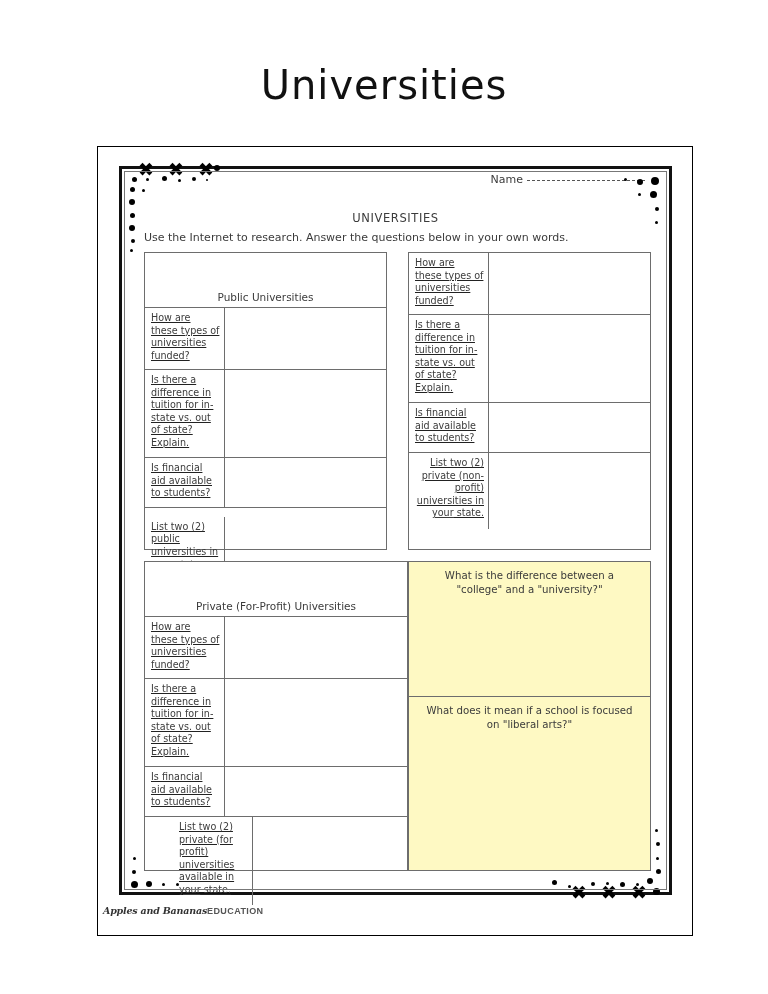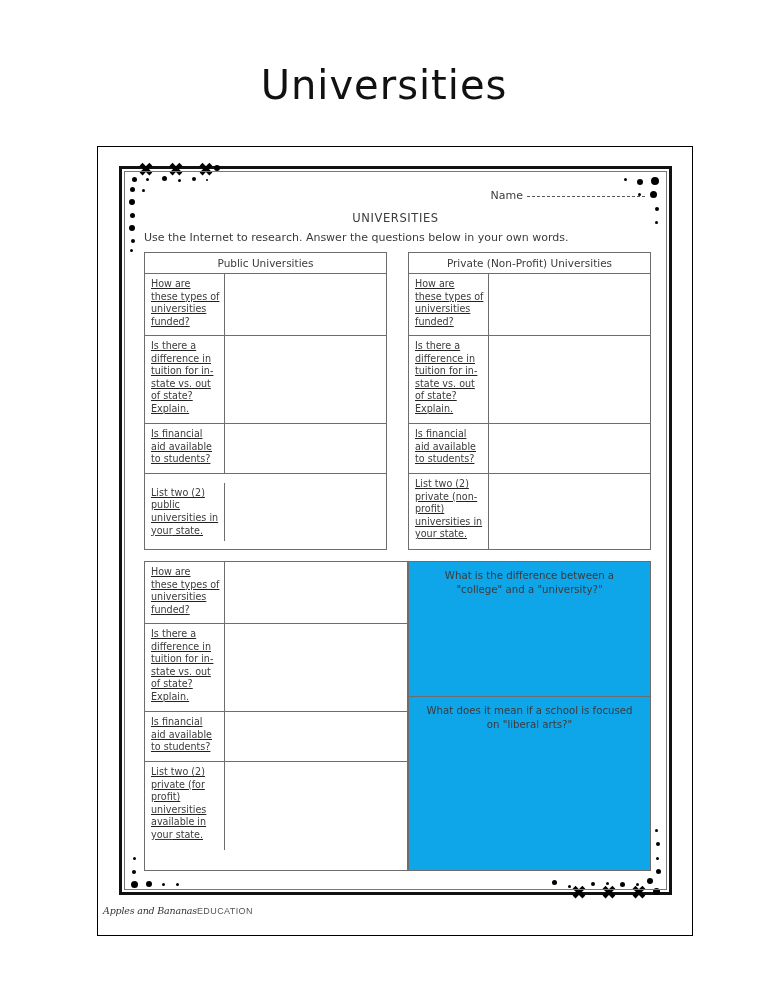--- a/index.html
+++ b/index.html
@@ -73,21 +73,21 @@
   .deco-dot {
     position: absolute;
     background: #000;
     border-radius: 50%;
   }
 
   
   .name-line {
     position: absolute;
     right: 24px;
-    top: 20px;
+    top: 4px;
     font-size: 11px;
     color: #3b3b3b;
     white-space: nowrap;
   }
   .name-line .rule {
     display: inline-block;
     width: 118px;
     border-bottom: 1.5px dashed #555;
     margin-left: 4px;
     vertical-align: 2px;
@@ -119,20 +119,21 @@
   }
   .qtable .thead {
     height: 21px;
     border-bottom: 1.2px solid #6d6d6d;
     display: flex;
     align-items: center;
     justify-content: center;
     font-size: 10.5px;
     color: #3b3b3b;
     box-sizing: border-box;
+    margin-top: 34px;
   }
   .qrow {
     display: flex;
     border-bottom: 1.2px solid #6d6d6d;
     box-sizing: border-box;
     text-decoration: underline;
   }
   .qrow:last-child { border-bottom: none; }
   .qcell-q {
     width: 80px;
@@ -148,41 +149,42 @@
     flex: 1 1 auto;
     box-sizing: border-box;
   }
   .uline { text-decoration: underline; }
 
   
   .opanel {
     position: absolute;
     border: 1.2px solid #6d6d6d;
     box-sizing: border-box;
-    background: #0ea5e9;
+    background: #fef9c3;
   }
   .osection {
     border-bottom: 1.2px solid #6d6d6d;
     box-sizing: border-box;
     padding: 7px 12px 0 12px;
     text-align: center;
     font-size: 10.2px;
     line-height: 14px;
     color: #3b3b3b;
   }
   .osection:last-child { border-bottom: none; text-align: center; }
 
   
   .footer-logo {
     position: absolute;
     left: 103px;
     top: 905px;
     font-size: 9px;
     color: #333;
     white-space: nowrap;
+    font-weight: bold;
   }
   .footer-logo .script {
     font-family: "DejaVu Serif", serif;
     font-style: italic;
     font-size: 9.5px;
     letter-spacing: -0.2px;
   }
   .footer-logo .edu {
     font-family: "Liberation Sans", sans-serif;
     font-size: 9px;
@@ -220,53 +222,53 @@
       <div class="qcell-q">Is financial aid available to students?</div>
       <div class="qcell-a"></div>
     </div>
     <div class="qrow" style="height:76px;align-items:center;">
       <div class="qcell-q"><span>List two (2) public universities in </span><span class="uline">your</span><span> state.</span></div>
       <div class="qcell-a"></div>
     </div>
   </div>
 
   <div class="qtable" style="left:286px; top:83px; width:243px; height:298px;">
-    <div class="thead">Private (Non-Profit) Universities</div>
     <div class="qrow" style="height:62px;">
       <div class="qcell-q">How are these types of universities funded?</div>
       <div class="qcell-a"></div>
     </div>
     <div class="qrow" style="height:88px;">
       <div class="qcell-q">Is there a difference in tuition for in-state vs. out of state? Explain.</div>
       <div class="qcell-a"></div>
     </div>
     <div class="qrow" style="height:50px;">
       <div class="qcell-q">Is financial aid available to students?</div>
       <div class="qcell-a"></div>
     </div>
-    <div class="qrow" style="height:76px;">
+    <div class="qrow" style="height:76px;text-align:right;">
       <div class="qcell-q"><span>List two (2) private (non-profit) universities in </span><span class="uline">your</span><span> state.</span></div>
       <div class="qcell-a"></div>
     </div>
   </div>
 
   <div class="qtable" style="left:22px; top:392px; width:264px; height:310px;">
+    <div class="thead">Private (For-Profit) Universities</div>
     <div class="qrow" style="height:62px;">
       <div class="qcell-q">How are these types of universities funded?</div>
       <div class="qcell-a"></div>
     </div>
     <div class="qrow" style="height:88px;">
       <div class="qcell-q">Is there a difference in tuition for in-state vs. out of state? Explain.</div>
       <div class="qcell-a"></div>
     </div>
     <div class="qrow" style="height:50px;">
       <div class="qcell-q">Is financial aid available to students?</div>
       <div class="qcell-a"></div>
     </div>
-    <div class="qrow" style="height:88px;">
+    <div class="qrow" style="height:88px;margin-left:28px;">
       <div class="qcell-q"><span>List two (2) private (for profit) universities available in </span><span class="uline">your</span><span> state.</span></div>
       <div class="qcell-a"></div>
     </div>
   </div>
 
   <div class="opanel" style="left:286px; top:392px; width:243px; height:310px;">
     <div class="osection" style="height:135px;">
       <span>What is the difference between a "college" and a "university?"</span>
     </div>
     <div class="osection" style="height:84px;">

